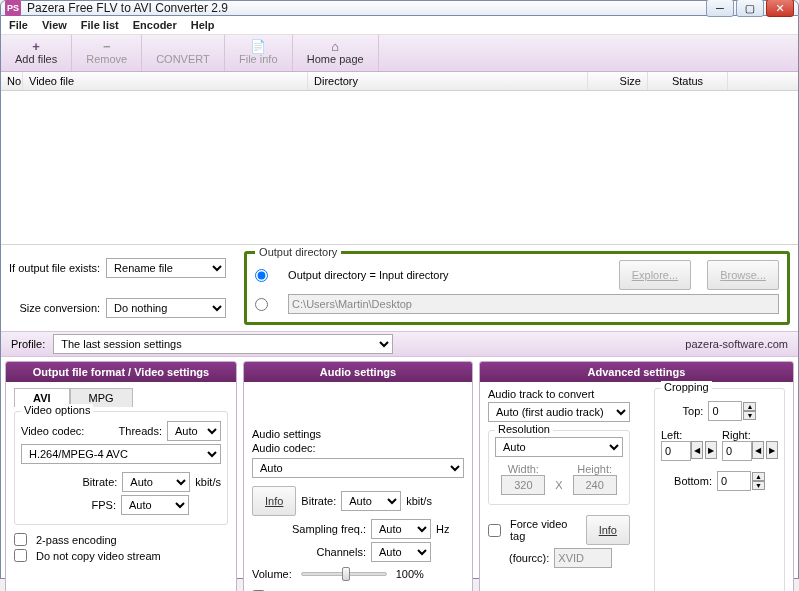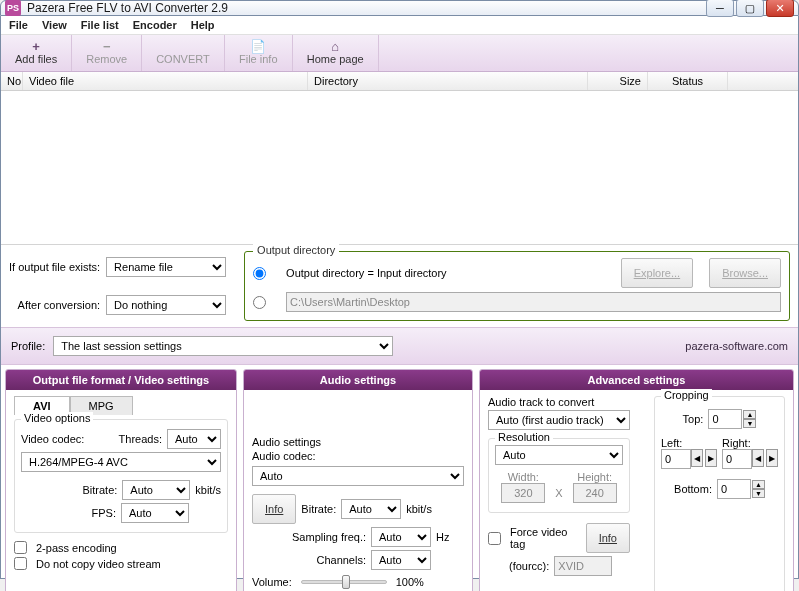--- a/index.html
+++ b/index.html
@@ -24,27 +24,27 @@
 .toolbar .tbtn.disabled .tlabel, .toolbar .tbtn.disabled .ticon { color: #999; }
 
 .listarea { height: 172px; background: #fff; }
 .listhead { display: flex; background: linear-gradient(#fdfdfd,#ececec); border-bottom: 1px solid #d0d0d0; }
 .listhead .col { padding: 3px 6px; border-right: 1px solid #e0e0e0; }
 .col-no { width: 22px; } .col-vf { width: 285px; } .col-dir { width: 280px; } .col-size { width: 60px; text-align: right; } .col-status { width: 80px; text-align: center; }
 
 .below-list { display: flex; border-top: 1px solid #d4d4d4; background: #fff; padding: 6px 8px; gap: 18px; }
 .out-left { display: grid; grid-template-columns: auto auto; gap: 6px 6px; align-items: center; }
 .out-left label { text-align: right; }
-.fieldset { border: 1px solid #4d7c0f; border-radius: 3px; padding: 6px 8px 4px; position: relative; flex: 1; }
+.fieldset { border: 3px solid #4d7c0f; border-radius: 3px; padding: 6px 8px 4px; position: relative; flex: 1; }
 .fieldset .legend { position: absolute; top: -8px; left: 8px; background: #fff; padding: 0 4px; color: #333; }
 .radio-row { display: flex; align-items: center; gap: 16px; margin-bottom: 4px; }
 .btn { border: 1px solid #b8b8b8; background: linear-gradient(#fafafa,#e6e6e6); padding: 8px 12px; border-radius: 2px; color: #333; text-decoration: underline; }
 .btn.disabled { color: #aaa; }
 
-.profile-row { background: linear-gradient(#f5eef8,#e8d6ec); padding: 8px 10px; display: flex; align-items: center; gap: 8px; border-top: 1px solid #d8c3dc; border-bottom: 1px solid #d8c3dc; }
+.profile-row { background: linear-gradient(#f5eef8,#e8d6ec); padding: 2px 10px; display: flex; align-items: center; gap: 8px; border-top: 1px solid #d8c3dc; border-bottom: 1px solid #d8c3dc; }
 .profile-row .link { margin-left: auto; color: #3a2a42; }
 
 .panels { display: flex; gap: 6px; padding: 4px; }
 .panel { border: 1px solid #c9b0cf; border-radius: 3px; background: #fff; flex: 1; display: flex; flex-direction: column; }
 .panel.vid { flex: 0 0 232px; } .panel.aud { flex: 0 0 230px; gap: 40px; } .panel.adv { flex: 1; }
 .panel-head { background: linear-gradient(#8a3a8a,#6a2868); color: #fff; font-weight: bold; text-align: center; padding: 4px; border-radius: 2px 2px 0 0; }
 .panel-body { padding: 6px 8px; flex: 1; }
 
 .tabs { display: flex; margin-bottom: 4px; }
 .tab { padding: 3px 18px; border: 1px solid #bbb; background: #eaeaea; border-bottom: none; }
@@ -125,21 +125,21 @@
     <div class="col col-dir">Directory</div>
     <div class="col col-size">Size</div>
     <div class="col col-status">Status</div>
   </div>
 </div>
 
 <div class="below-list">
   <div class="out-left">
     <label>If output file exists:</label>
     <select style="width:120px"><option>Rename file</option></select>
-    <label>After conversion:</label>
+    <label>Size conversion:</label>
     <select style="width:120px"><option>Do nothing</option></select>
   </div>
   <div class="fieldset">
     <div class="legend">Output directory</div>
     <div class="radio-row">
       <input type="radio" checked="" style="">
       <span>Output directory = Input directory</span>
       <span class="spacer"></span>
       <button class="btn disabled">Explore...</button>
       <button class="btn disabled">Browse...</button>

